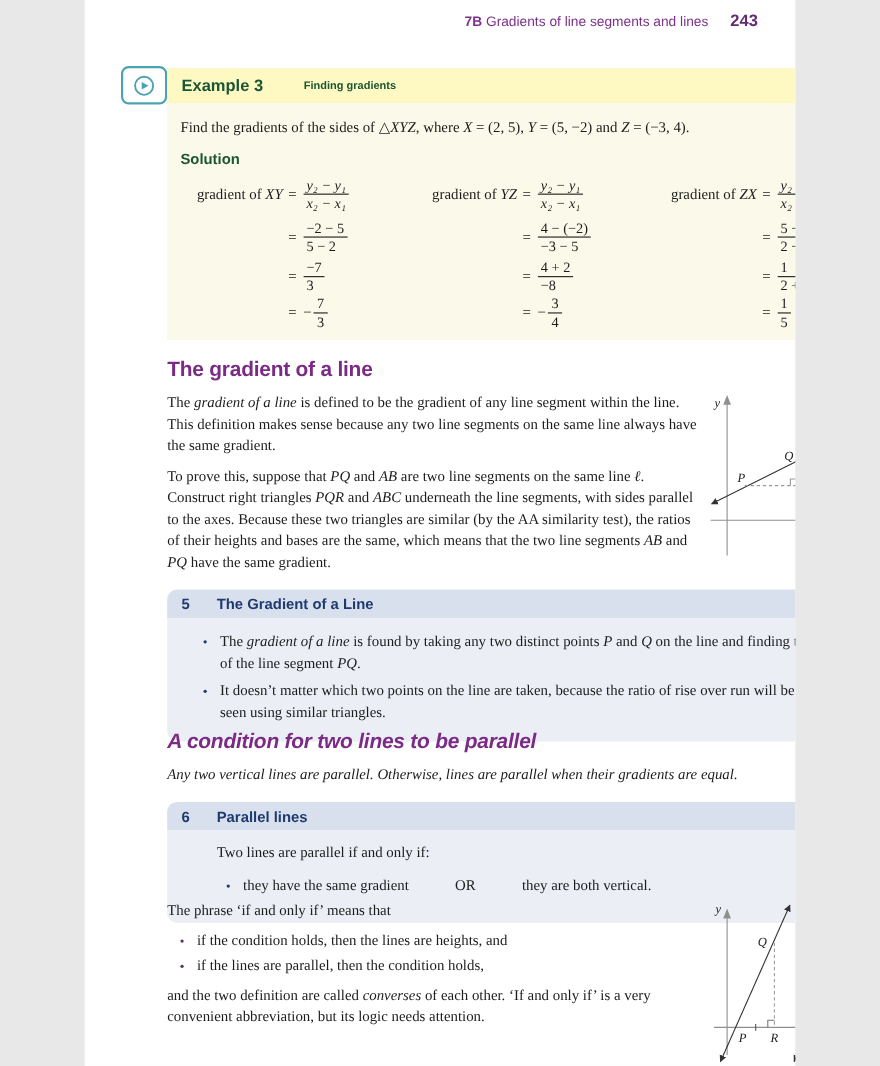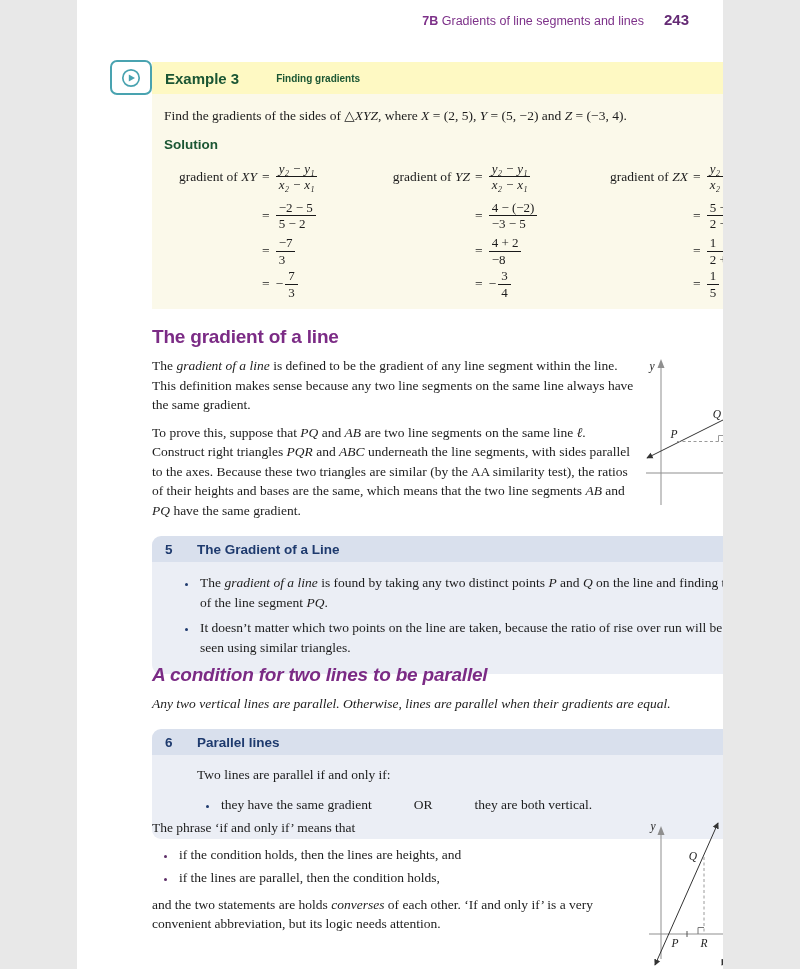--- a/index.html
+++ b/index.html
@@ -294,21 +294,21 @@
       </ul>
     </div>
   </div>
 
   <div class="closing">
     <p>The phrase ‘if and only if’ means that</p>
     <ul>
       <li>if the condition holds, then the lines are heights, and</li>
       <li>if the lines are parallel, then the condition holds,</li>
     </ul>
-    <p class="end"><span>and the two statements are holds </span><span class="em">converses</span><span> of each other. ‘If and only if’ is a very convenient abbreviation, but its logic needs attention.</span></p>
+    <p class="end"><span>and the two definition are called </span><span class="em">converses</span><span> of each other. ‘If and only if’ is a very convenient abbreviation, but its logic needs attention.</span></p>
   </div>
 
   <svg class="diagram2" width="190" height="159" viewBox="0 0 190 159">
     <defs>
       <marker id="arr2" viewBox="0 0 10 10" refX="7" refY="5" markerWidth="8" markerHeight="8" orient="auto-start-reverse" markerUnits="userSpaceOnUse">
         <path d="M0,1 L8,5 L0,9 z" fill="#333"></path>
       </marker>
     </defs>
 
     <line x1="32" y1="24" x2="32" y2="149" stroke="#8f8f8f" stroke-width="1"></line>

